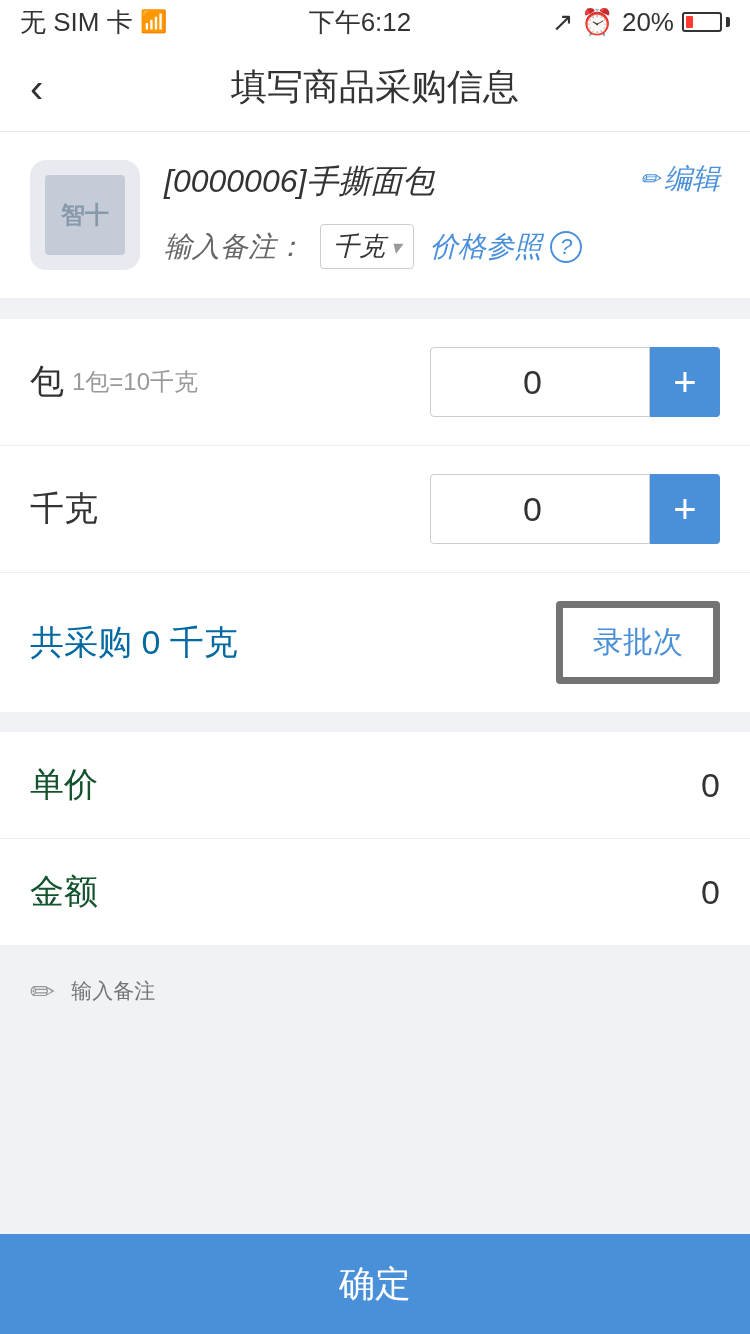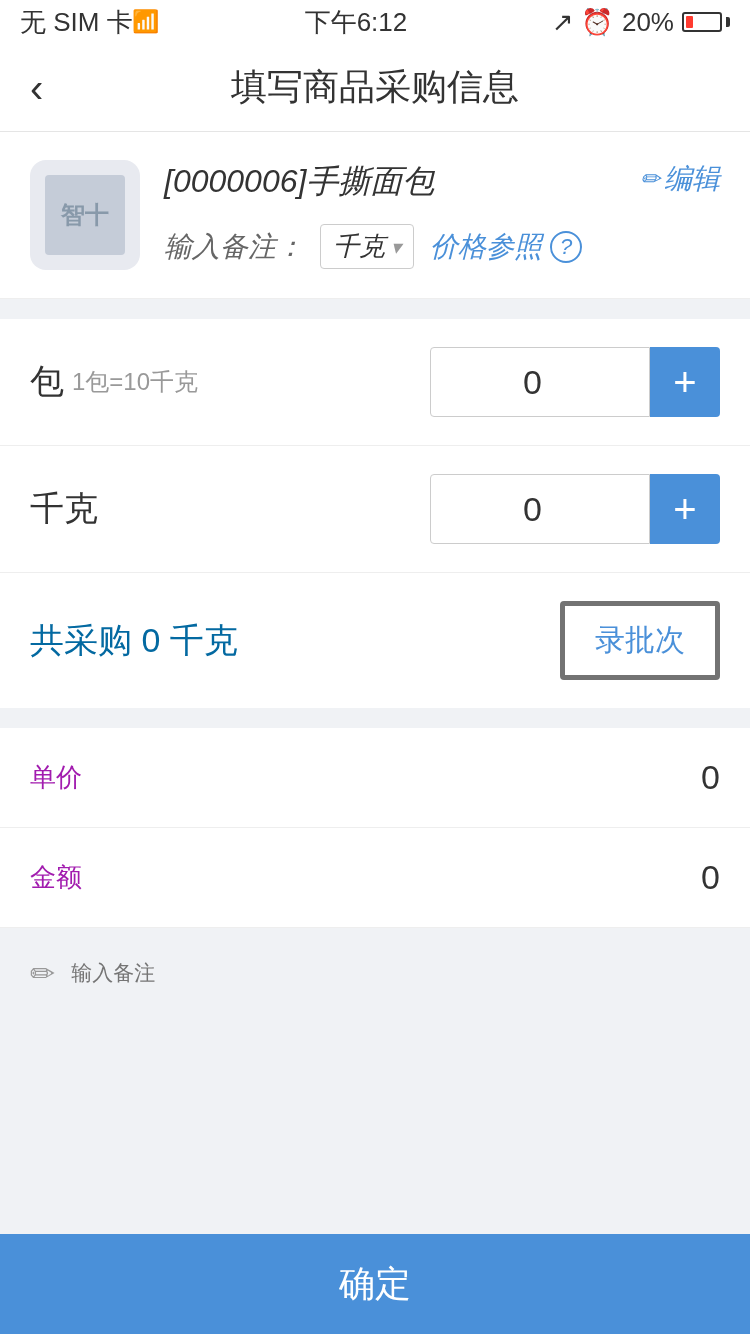--- a/index.html
+++ b/index.html
@@ -17,21 +17,21 @@
     .status-bar {
       display: flex;
       justify-content: space-between;
       align-items: center;
       background: #fff;
       padding: 0 20px;
       height: 44px;
       font-size: 26px;
       color: #333;
     }
-    .status-left { display: flex; align-items: center; }
+    .status-left { display: flex; align-items: center; gap: 8px; }
     .status-right { display: flex; align-items: center; gap: 8px; }
     .wifi-icon { font-size: 22px; }
     .battery-container {
       display: flex; align-items: center; gap: 4px;
     }
     .battery-box {
       width: 40px; height: 20px; border: 2px solid #333; border-radius: 3px; position: relative;
     }
     .battery-fill {
       position: absolute; left: 2px; top: 2px; bottom: 2px;
@@ -222,21 +222,21 @@
       padding: 28px 30px;
       background: #fff;
       border-bottom: none;
     }
     .summary-text {
       font-size: 34px;
       color: #0369a1;
       flex: 1;
     }
     .batch-btn {
-      border: 5px solid #737373;
+      border: 7px solid #737373;
       color: #4a90d9;
       background: #fff;
       padding: 14px 30px;
       font-size: 30px;
       border-radius: 4px;
       cursor: pointer;
       text-align: center;
     }
 
     
@@ -244,22 +244,22 @@
       background: #fff;
       margin-top: 0;
     }
     .price-row {
       display: flex;
       align-items: center;
       padding: 30px 30px;
       border-bottom: 1px solid #eee;
     }
     .price-label {
-      font-size: 26px;
-      color: #a21caf;
+      font-size: 34px;
+      color: #14532d;
       flex: 1;
     }
     .price-value {
       font-size: 34px;
       color: #333;
     }
 
     
     .remarks-section {
       background: #f0f2f5;

